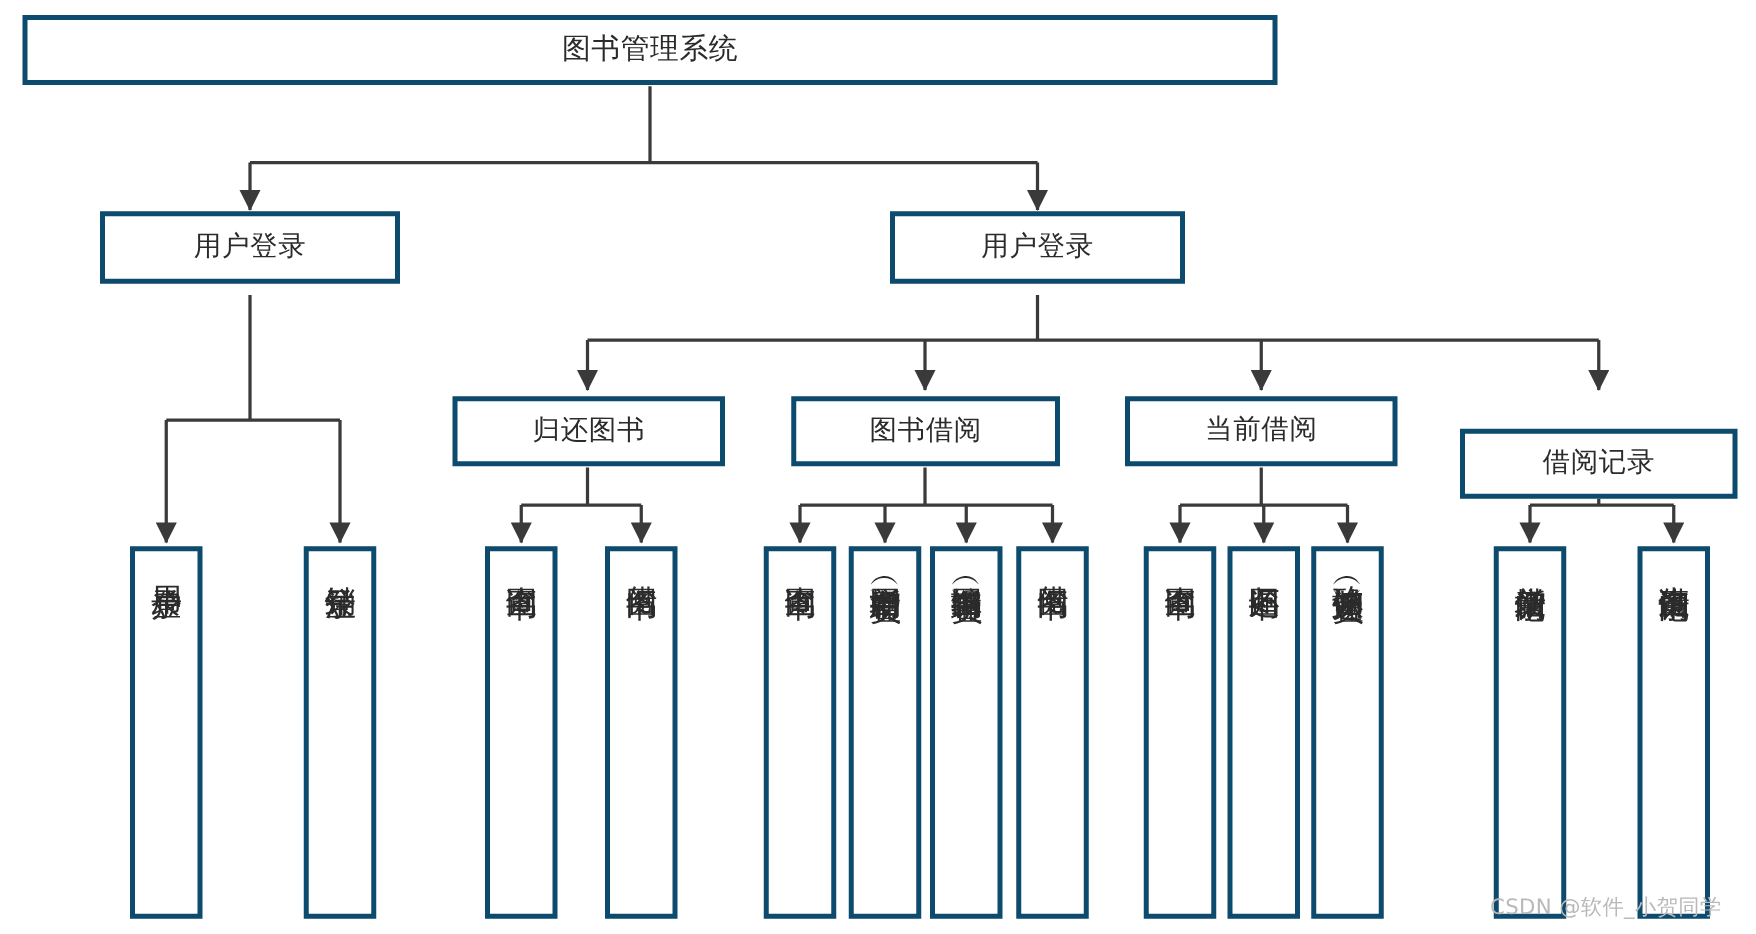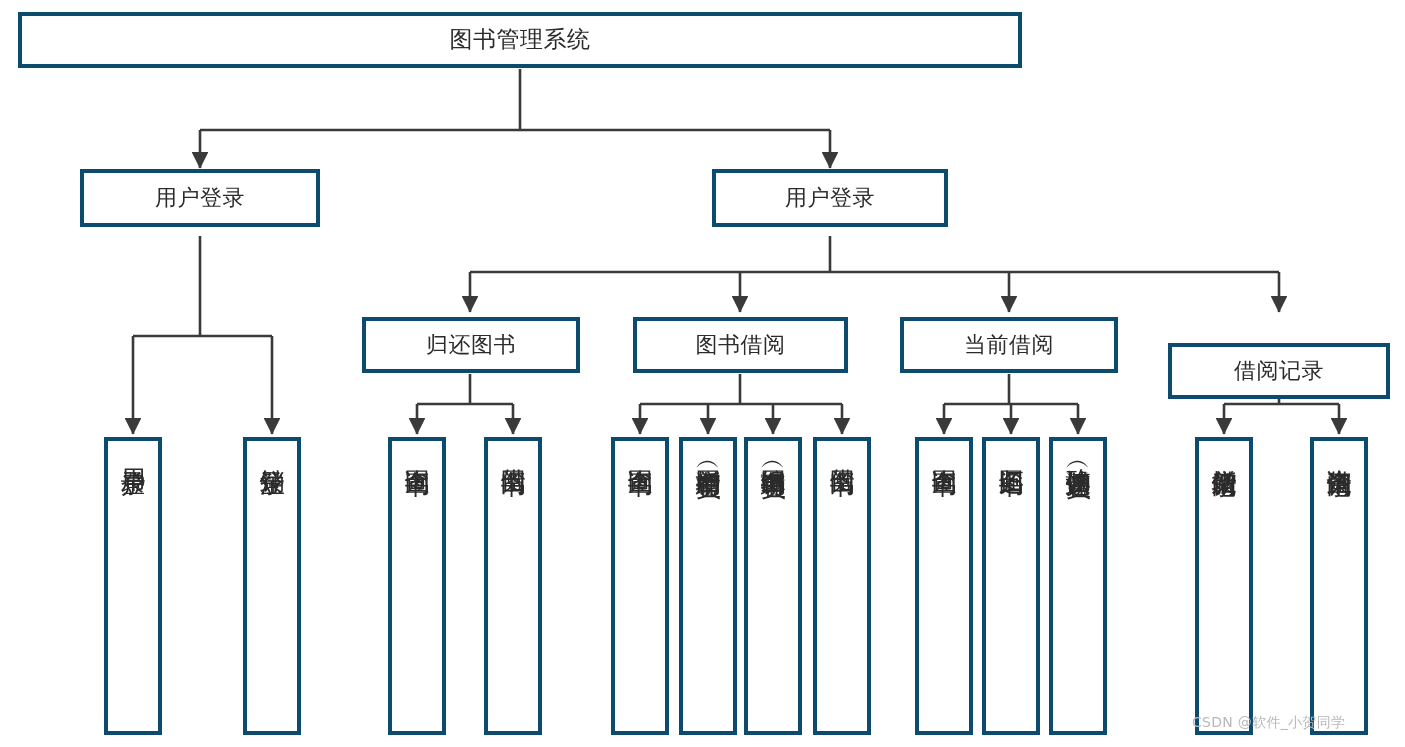--- a/index.html
+++ b/index.html
@@ -57,21 +57,21 @@
     letter-spacing: 1px;
     white-space: nowrap;
   }
   .node.root .node-label {
     font-size: 23px;
   }
   .watermark {
     position: absolute;
     left: 1192px;
     top: 714px;
-    font-size: 14px;
+    font-size: 17px;
     color: #b9b9b9;
     white-space: nowrap;
     letter-spacing: 0.3px;
   }
 </style>
 </head>
 <body>
 
 <div id="diagram-root">
 
@@ -135,21 +135,21 @@
   <div class="node horizontal" style="left:712px; top:169px; width:236px; height:58px;">
     <span class="node-label">用户登录</span>
   </div>
 
   <div class="node horizontal" style="left:362px; top:317px; width:218px; height:56px;">
     <span class="node-label">归还图书</span>
   </div>
   <div class="node horizontal" style="left:633px; top:317px; width:215px; height:56px;">
     <span class="node-label">图书借阅</span>
   </div>
-  <div class="node horizontal" style="left:900px; top:317px; width:218px; height:56px;">
+  <div class="node horizontal" style="left:900px; top:317px; width:218px; height:56px;font-family:Liberation Mono, monospace;">
     <span class="node-label">当前借阅</span>
   </div>
   <div class="node horizontal" style="left:1168px; top:317px; width:222px; height:56px;margin-top:26px;">
     <span class="node-label">借阅记录</span>
   </div>
 
   <div class="node vertical" style="left:104px; top:437px; width:58px; height:298px;">
     <span class="node-label">用户登录</span>
   </div>
   <div class="node vertical" style="left:243px; top:437px; width:58px; height:298px;">

